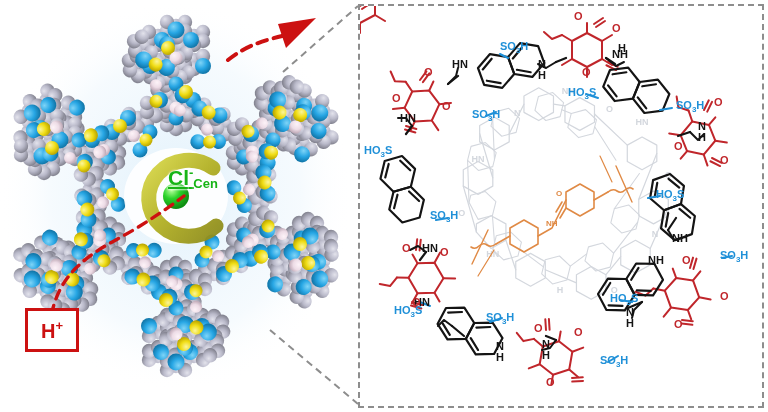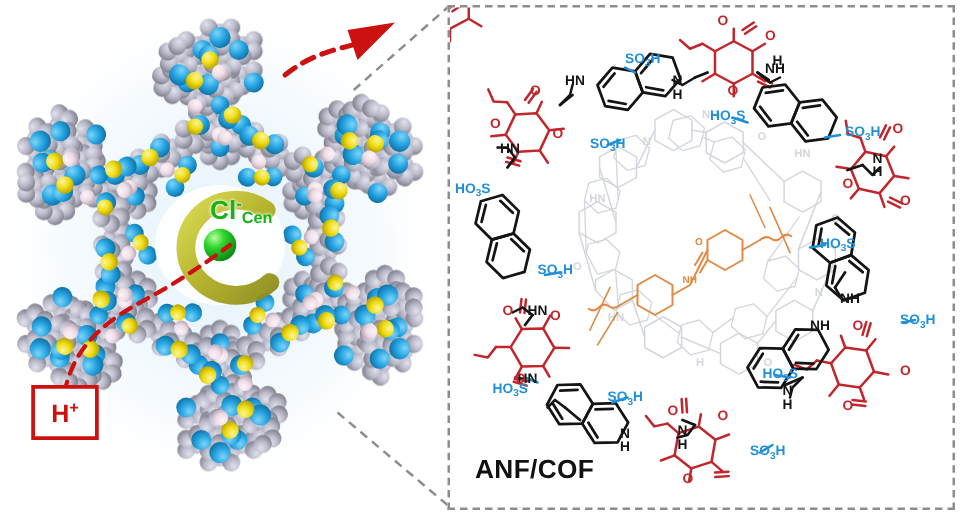--- a/index.html
+++ b/index.html
@@ -12,23 +12,23 @@
   #model-svg{position:absolute;left:0;top:0;}
 
   
   #hplus-box{position:absolute;left:25px;top:308px;width:48px;height:38px;
       border:3px solid #cc1111;background:#ffffff;
       display:flex;align-items:center;justify-content:center;}
   #hplus-box .lbl{color:#cc1111;font-size:20px;font-weight:bold;line-height:1;}
   #hplus-box .lbl sup{font-size:13px;}
 
   
-  #cl-label{position:absolute;left:168px;top:156px;color:#16b416;
+  #cl-label{position:absolute;left:168px;top:166px;color:#16b416;
       font-weight:bold;font-size:21px;line-height:1;
-      text-shadow:0 0 2px #fff,0 0 3px #fff;white-space:nowrap;}
+      text-shadow:0 0 2px #fff,0 0 3px #fff;white-space:nowrap;text-decoration:underline;}
   #cl-label sup{font-size:13px;}
   #cl-label .sub{font-size:13px;vertical-align:-3px;}
 
   
   #right-panel{position:absolute;left:358px;top:4px;width:406px;height:404px;
       border:2px dashed #8d8d8d;background:#ffffff;box-sizing:border-box;}
   #chem-svg{position:absolute;left:0;top:0;}
   #anfcof-label{position:absolute;left:20px;top:358px;font-size:21px;
       font-weight:bold;color:#111;letter-spacing:.3px;}
 
@@ -472,15 +472,14 @@
         <text class="atom" x="186" y="380">O</text>
         <text class="atom" x="42" y="246">O</text>
         <text class="atom" x="80" y="250">O</text>
         <text class="atom" x="52" y="300">O</text>
         <text class="atom" x="64" y="70">O</text>
         <text class="atom" x="32" y="96">O</text>
         <text class="atom" x="82" y="104">O</text>
       </g>
     </svg>
 
-    <div id="anfcof-label">ANF/COF</div>
   </div>
 </div>
 
 </body></html>

